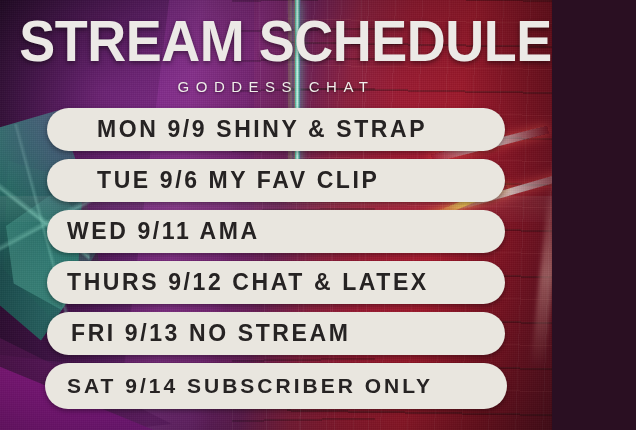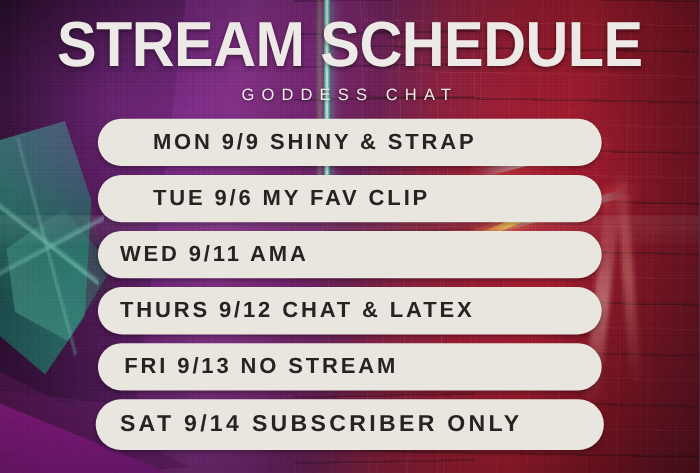--- a/index.html
+++ b/index.html
@@ -2,21 +2,21 @@
 <html><head>
 <meta charset="utf-8">
 <style>
   html,body{margin:0;padding:0;}
   body{
     width:636px;height:430px;overflow:hidden;
     font-family:"Liberation Sans", sans-serif;
     background:#2a0f22;
   }
   .poster{
-    position:relative;width:636px;height:430px;overflow:hidden;
+    position:relative;width:552px;height:430px;overflow:hidden;
     background:#3a1030;
   }
 
   
   .bg-layer{position:absolute;inset:0;}
 
   
   .bg-base{
     background:
       linear-gradient(100deg,
@@ -234,21 +234,21 @@
     height:43px;
     margin:0 auto 8px auto;
     background:#e9e6df;
     border-radius:999px;
     display:flex;
     align-items:center;
     box-shadow:0 2px 5px rgba(0,0,0,0.35);
   }
   .pill-label{
     color:#262323;
-    font-size:20px;
+    font-size:23px;
     font-weight:bold;
     letter-spacing:2.6px;
     white-space:nowrap;
     padding-left:52px;
   }
   .pill.w-std{width:458px;}
   .pill.w-wide{width:462px;}
   .pill.lg{height:46px;}
   .pill.lg .pill-label{font-size:21px;letter-spacing:3px;padding-left:22px;}
   .pill.p1 .pill-label{padding-left:50px;}

